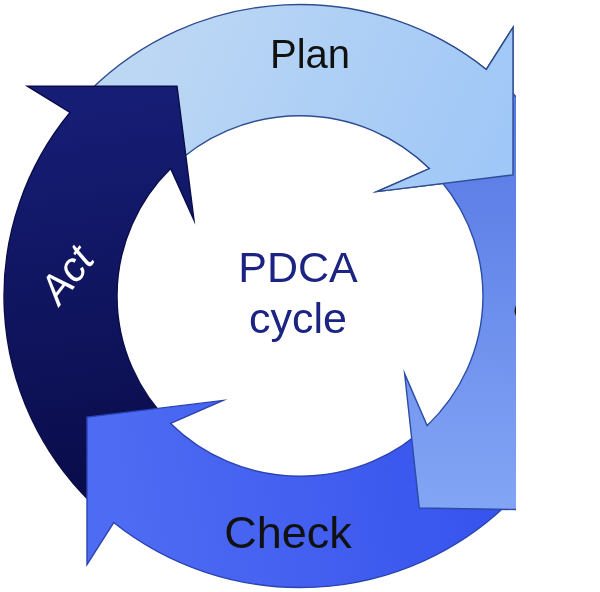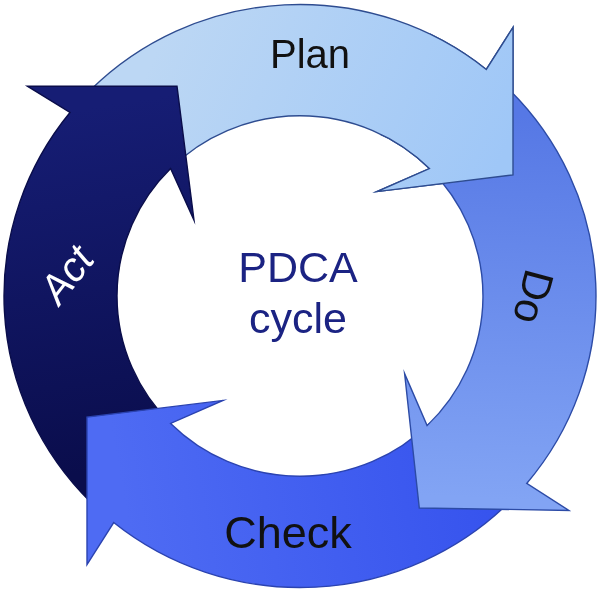--- a/index.html
+++ b/index.html
@@ -1,17 +1,17 @@
 <!DOCTYPE html>
 <html><head>
 <meta charset="utf-8">
 <title>PDCA cycle</title>
 <style>
   html,body{margin:0;padding:0;background:#ffffff;}
-  .canvas{position:relative;width:600px;height:592px;background:#ffffff;overflow:hidden;}
+  .canvas{position:relative;width:516px;height:592px;background:#ffffff;overflow:hidden;}
   svg{display:block;}
   .arrow{stroke-width:1.4;stroke-linejoin:miter;stroke-miterlimit:9;}
   text{font-family:"Liberation Sans","DejaVu Sans",sans-serif;}
   .step-label{text-anchor:middle;}
   .center-label{text-anchor:middle;}
 </style>
 </head>
 <body>
 
 <div class="canvas">

